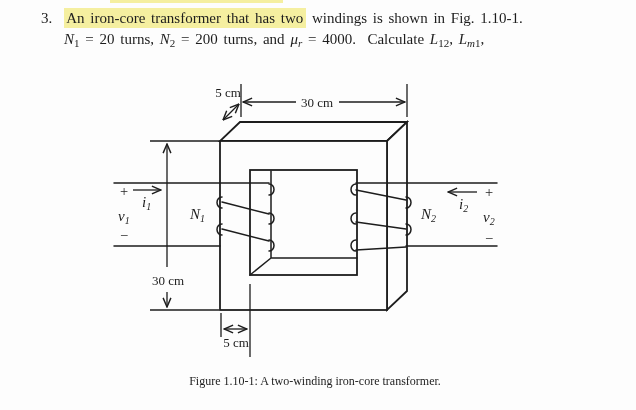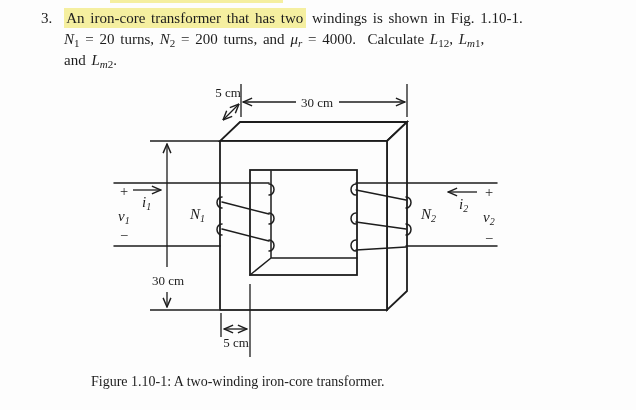--- a/index.html
+++ b/index.html
@@ -22,34 +22,33 @@
   svg.fig { position:absolute; left:0; top:0; width:636px; height:410px; }
   .ln   { stroke:var(--ink); stroke-width:1.5; fill:none; stroke-linecap:round; }
   .core { stroke:var(--ink); stroke-width:1.8; fill:var(--background); }
   .dim  { stroke:var(--ink); stroke-width:1.3; fill:none; }
   svg text { fill:var(--ink); font-family:"Liberation Serif", serif; }
   .dimlabel { font-size:13px; }
   .var  { font-size:15px; font-style:italic; }
   .ss   { font-size:10px; }
   .sign { font-size:14.5px; }
 
-  .caption { position:absolute; left:91px; top:374px; width:436px; text-align:left;
-             font-size:14px; color:var(--ink); }
+  .caption { position:absolute; left:97px; top:374px; width:436px; text-align:center;
+             font-size:12px; color:var(--ink); }
 </style>
 </head>
 <body>
 
 <div class="page">
 
   <div class="hl-strip"></div>
 
   <div class="problem">
     <div class="pline"><span class="pnum">3.</span><span><span class="hl">An iron-core transformer that has two</span><span> windings is shown in Fig. 1.10-1.</span></span></div>
     <div class="pline indent"><span class="it">N</span><sub>1</sub><span> = 20 turns, </span><span class="it">N</span><sub>2</sub><span> = 200 turns, and </span><span class="it">μ</span><sub class="it">r</sub><span> = 4000.&nbsp; Calculate </span><span class="it">L</span><sub>12</sub><span>, </span><span class="it">L</span><sub class="it">m</sub><sub>1</sub><span>,</span></div>
-    <div class="pline indent"><span>and </span><span class="it">L</span><sub class="it">m</sub><sub>2</sub><span>.</span></div>
   </div>
 
   <svg class="fig" viewBox="0 0 636 410">
     <defs>
       <marker id="arrow" viewBox="0 0 8 8" refX="7.5" refY="4" markerWidth="8" markerHeight="8" orient="auto-start-reverse">
         <path d="M0.5,1 L7.5,4 L0.5,7" fill="none" stroke-width="1.1" style="stroke:var(--ink)"></path>
       </marker>
     </defs>
 
     <g>

